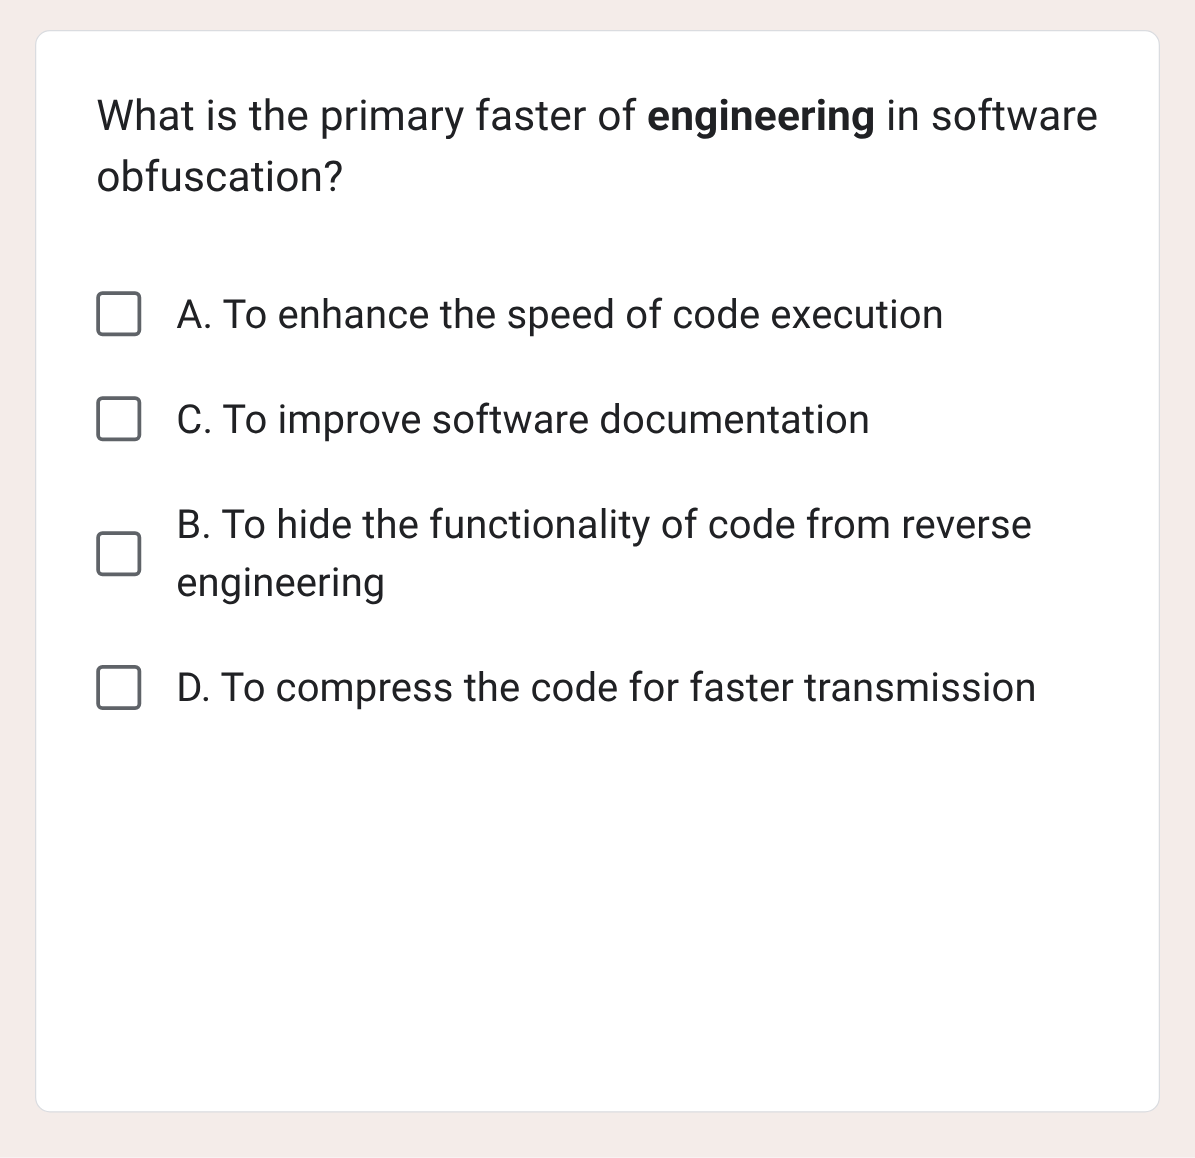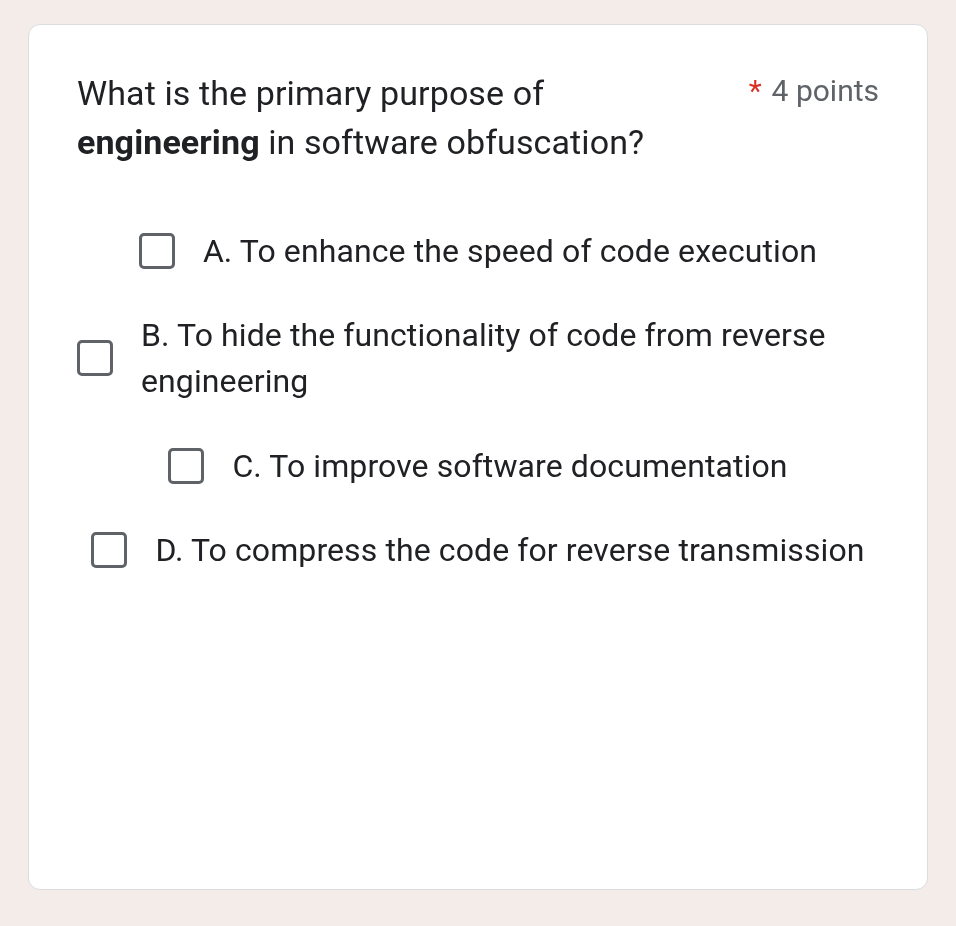--- a/index.html
+++ b/index.html
@@ -37,21 +37,21 @@
     letter-spacing: 0.1px;
   }
   .question-text b { font-weight: 700; }
   .meta {
     white-space: nowrap;
     font-size: 30px;
     padding-top: 4px;
   }
   .asterisk { color: #d93025; margin-right: 10px; }
   .points { color: #5f6368; }
-  .options { display: flex; flex-direction: column; gap: 38px; align-items: center; }
+  .options { display: flex; flex-direction: column; gap: 38px; }
   .option {
     display: flex;
     align-items: center;
     gap: 28px;
   }
   .checkbox {
     width: 36px;
     height: 36px;
     min-width: 36px;
     border: 3px solid #5f6368;
@@ -67,40 +67,37 @@
   }
 </style>
 </head>
 <body>
 
 <div class="page">
   <div class="card">
 
     <div class="question-header">
       <div class="question-text">
-        <span>What is the primary purpose of </span><b>engineering</b><span> in software obfuscation?</span>
-      </div>
-      <div class="meta">
-        <span class="asterisk">*</span><span class="points">4 points</span>
+        <span>What is the primary faster of </span><b>engineering</b><span> in software obfuscation?</span>
       </div>
     </div>
 
     <div class="options">
       <label class="option">
         <span class="checkbox"></span>
         <span class="option-label">A. To enhance the speed of code execution</span>
       </label>
       <label class="option">
         <span class="checkbox"></span>
+        <span class="option-label">C. To improve software documentation</span>
+      </label>
+      <label class="option">
+        <span class="checkbox"></span>
         <span class="option-label">B. To hide the functionality of code from reverse engineering</span>
       </label>
       <label class="option">
         <span class="checkbox"></span>
-        <span class="option-label">C. To improve software documentation</span>
-      </label>
-      <label class="option">
-        <span class="checkbox"></span>
-        <span class="option-label">D. To compress the code for reverse transmission</span>
+        <span class="option-label">D. To compress the code for faster transmission</span>
       </label>
     </div>
 
   </div>
 </div>
 
 </body></html>

